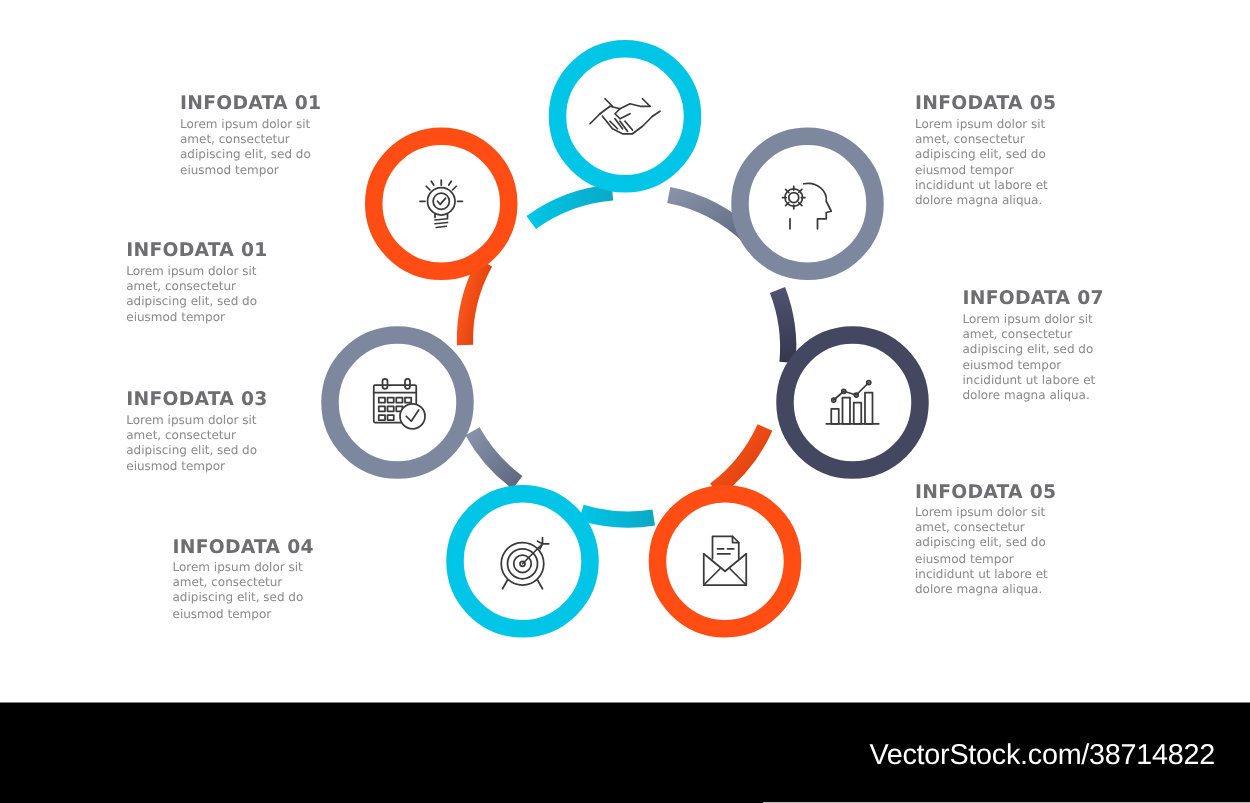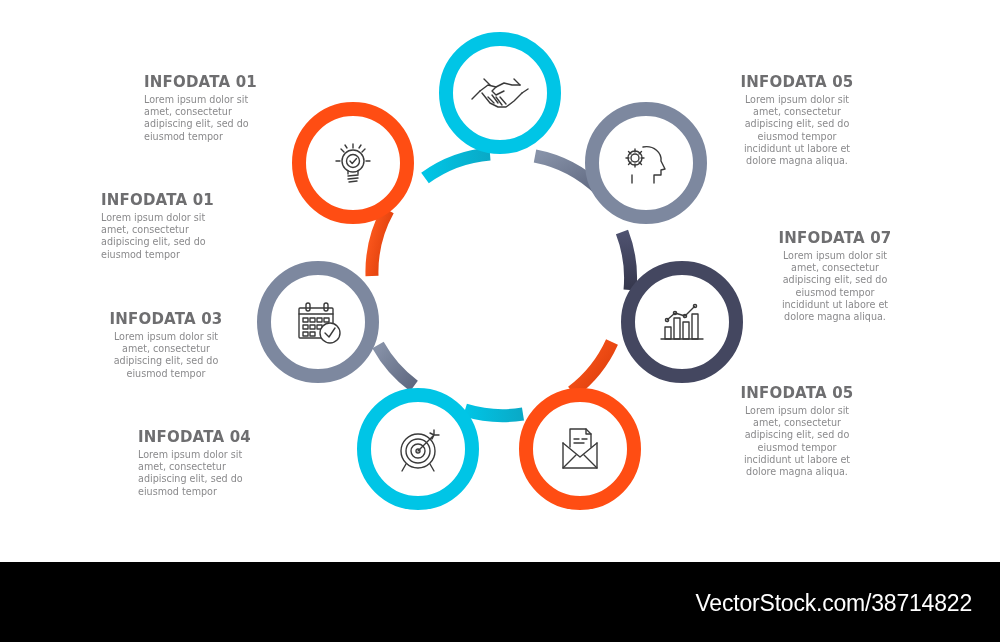--- a/index.html
+++ b/index.html
@@ -3,21 +3,21 @@
 <meta charset="utf-8">
 <style>
   html, body { margin: 0; padding: 0; }
   body { width: 1000px; height: 642px; background: #ffffff; position: relative; overflow: hidden; font-family: "DejaVu Sans", sans-serif; }
   #canvas { position: absolute; left: 0; top: 0; width: 1000px; height: 560px; background: #ffffff; }
   #diagram { position: absolute; left: 0; top: 0; }
   .info { position: absolute; color: #7a7a7a; }
   .info .title { font-family: "DejaVu Sans", sans-serif; font-weight: bold; font-size: 15px; color: #6e6e70; letter-spacing: 0.2px; white-space: nowrap; line-height: 18px; }
   .info .body { font-family: "DejaVu Sans", sans-serif; font-size: 9.6px; line-height: 12.2px; color: #8a8a8c; margin-top: 3px; }
   .info.left { text-align: left; }
-  .info.right { text-align: center; }
+  .info.right { text-align: left; }
   #footer { position: absolute; left: 0; top: 562px; width: 1000px; height: 80px; background: #000000; }
   #footer .brand { position: absolute; left: 27px; top: 20px; color: #ffffff; font-family: "Liberation Sans", sans-serif; font-size: 34px; letter-spacing: -0.8px; }
   #footer .ref { position: absolute; right: 28px; top: 28px; color: #ffffff; font-family: Liberation Sans, sans-serif; font-size: 23px; letter-spacing: -0.2px; }
 </style>
 </head>
 <body>
 
 <div id="canvas">
 
   <svg id="diagram" width="1000" height="560" viewBox="0 0 1000 560">
@@ -170,21 +170,21 @@
   <div class="info left" style="left:101px; top:191px; width:130px;">
     <div class="title">INFODATA 01</div>
     <div class="body">
       <div>Lorem ipsum dolor sit</div>
       <div>amet, consectetur</div>
       <div>adipiscing elit, sed do</div>
       <div>eiusmod tempor</div>
     </div>
   </div>
 
-  <div class="info left" style="left:101px; top:310px; width:130px;text-align:center;">
+  <div class="info left" style="left:101px; top:310px; width:130px;">
     <div class="title">INFODATA 03</div>
     <div class="body">
       <div>Lorem ipsum dolor sit</div>
       <div>amet, consectetur</div>
       <div>adipiscing elit, sed do</div>
       <div>eiusmod tempor</div>
     </div>
   </div>
 
   <div class="info left" style="left:138px; top:428px; width:130px;">

